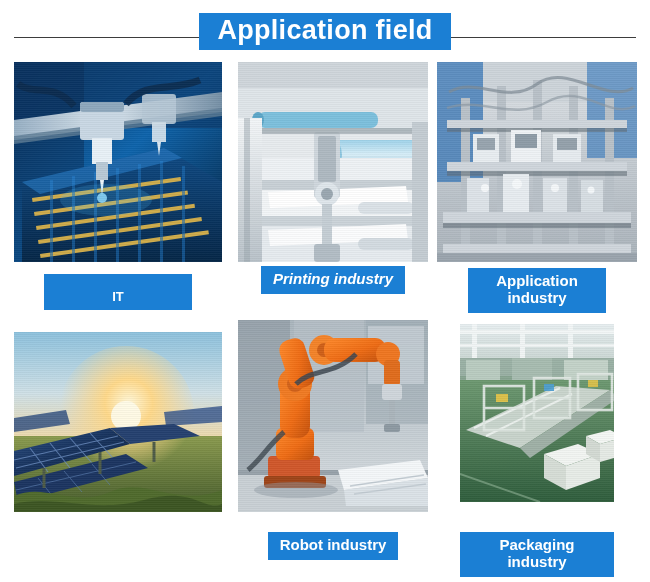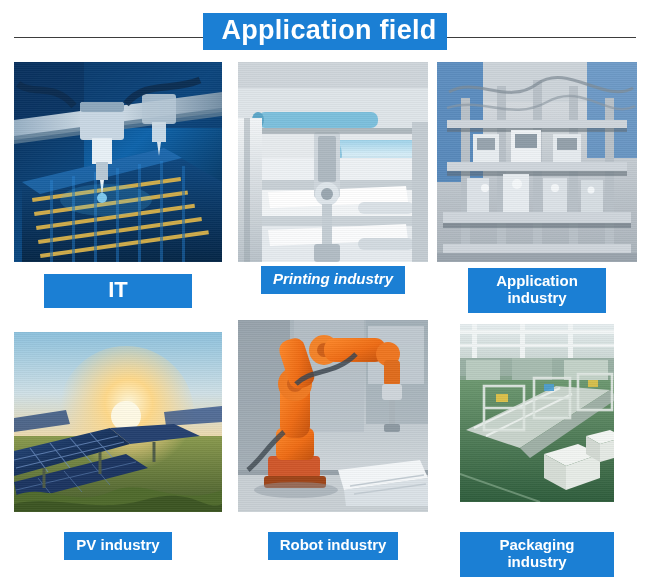--- a/index.html
+++ b/index.html
@@ -34,21 +34,21 @@
   .header-rule.left { left: 14px; width: 196px; }
   .header-rule.right { right: 14px; width: 196px; }
   .header-title {
     position: relative;
     z-index: 2;
     background: #1b7fd4;
     color: #ffffff;
     font-size: 27px;
     font-weight: bold;
     letter-spacing: 0.3px;
-    padding: 4px 10px 6px 18px;
+    padding: 4px 18px 6px 18px;
     line-height: 1.0;
     white-space: nowrap;
   }
 
   
   .grid {
     position: absolute;
     left: 0; top: 62px;
     width: 650px;
     height: 520px;
@@ -92,21 +92,21 @@
   
   .c1 { left: 14px;  width: 208px; }
   .c2 { left: 238px; width: 190px; }
   .c3 { left: 437px; width: 200px; }
   .c1 .photo { height: 200px; }
   .c2 .photo { height: 200px; }
   .c3 .photo { height: 200px; }
   .c1 .caption-wrap { top: 212px; }
   .c2 .caption-wrap { top: 204px; font-style: italic; }
   .c3 .caption-wrap { top: 206px; }
-  .c1 .caption { min-width: 148px; font-size: 22px; padding-top: 4px; padding-bottom: 5px;}
+  .c1 .caption { min-width: 148px; font-size: 13px; padding-top: 16px; padding-bottom: 5px;}
   .c3 .caption { min-width: 138px; }
 
   
   .c4 { left: 14px;  width: 208px; }
   .c5 { left: 238px; width: 190px; }
   .c6 { left: 460px; width: 154px; }
   .c4 .photo { height: 180px; margin-top: 12px; }
   .c5 .photo { height: 192px; }
   .c6 .photo { height: 178px; margin-top: 4px; }
   .c4 .caption-wrap { top: 212px; }
@@ -445,23 +445,20 @@
                 <line x1="86" y1="120" x2="86" y2="142"></line>
                 <line x1="140" y1="110" x2="140" y2="130"></line>
               </g>
 
               <path d="M0 164 C 30 150, 60 176, 96 160 S 160 176, 208 158 L208 180 L0 180 Z" fill="#4f6a2c"></path>
               <path d="M0 172 C 40 162, 80 182, 130 168 S 190 180, 208 172 L208 180 L0 180 Z" fill="#3c5522"></path>
             </svg>
             <div class="noise"></div>
           </div>
         </div>
-        <div class="caption-wrap">
-          <div class="caption">PV industry</div>
-        </div>
       </div>
 
       <div class="card c5">
         <div class="photo">
           <div class="scene robot-bg">
             <svg viewBox="0 0 190 192" width="190" height="192" preserveAspectRatio="none">
               <defs>
                 <linearGradient id="gOrange" x1="0" y1="0" x2="1" y2="1">
                   <stop offset="0" stop-color="#ff8a2b"></stop>
                   <stop offset="0.55" stop-color="#ef6c14"></stop>

